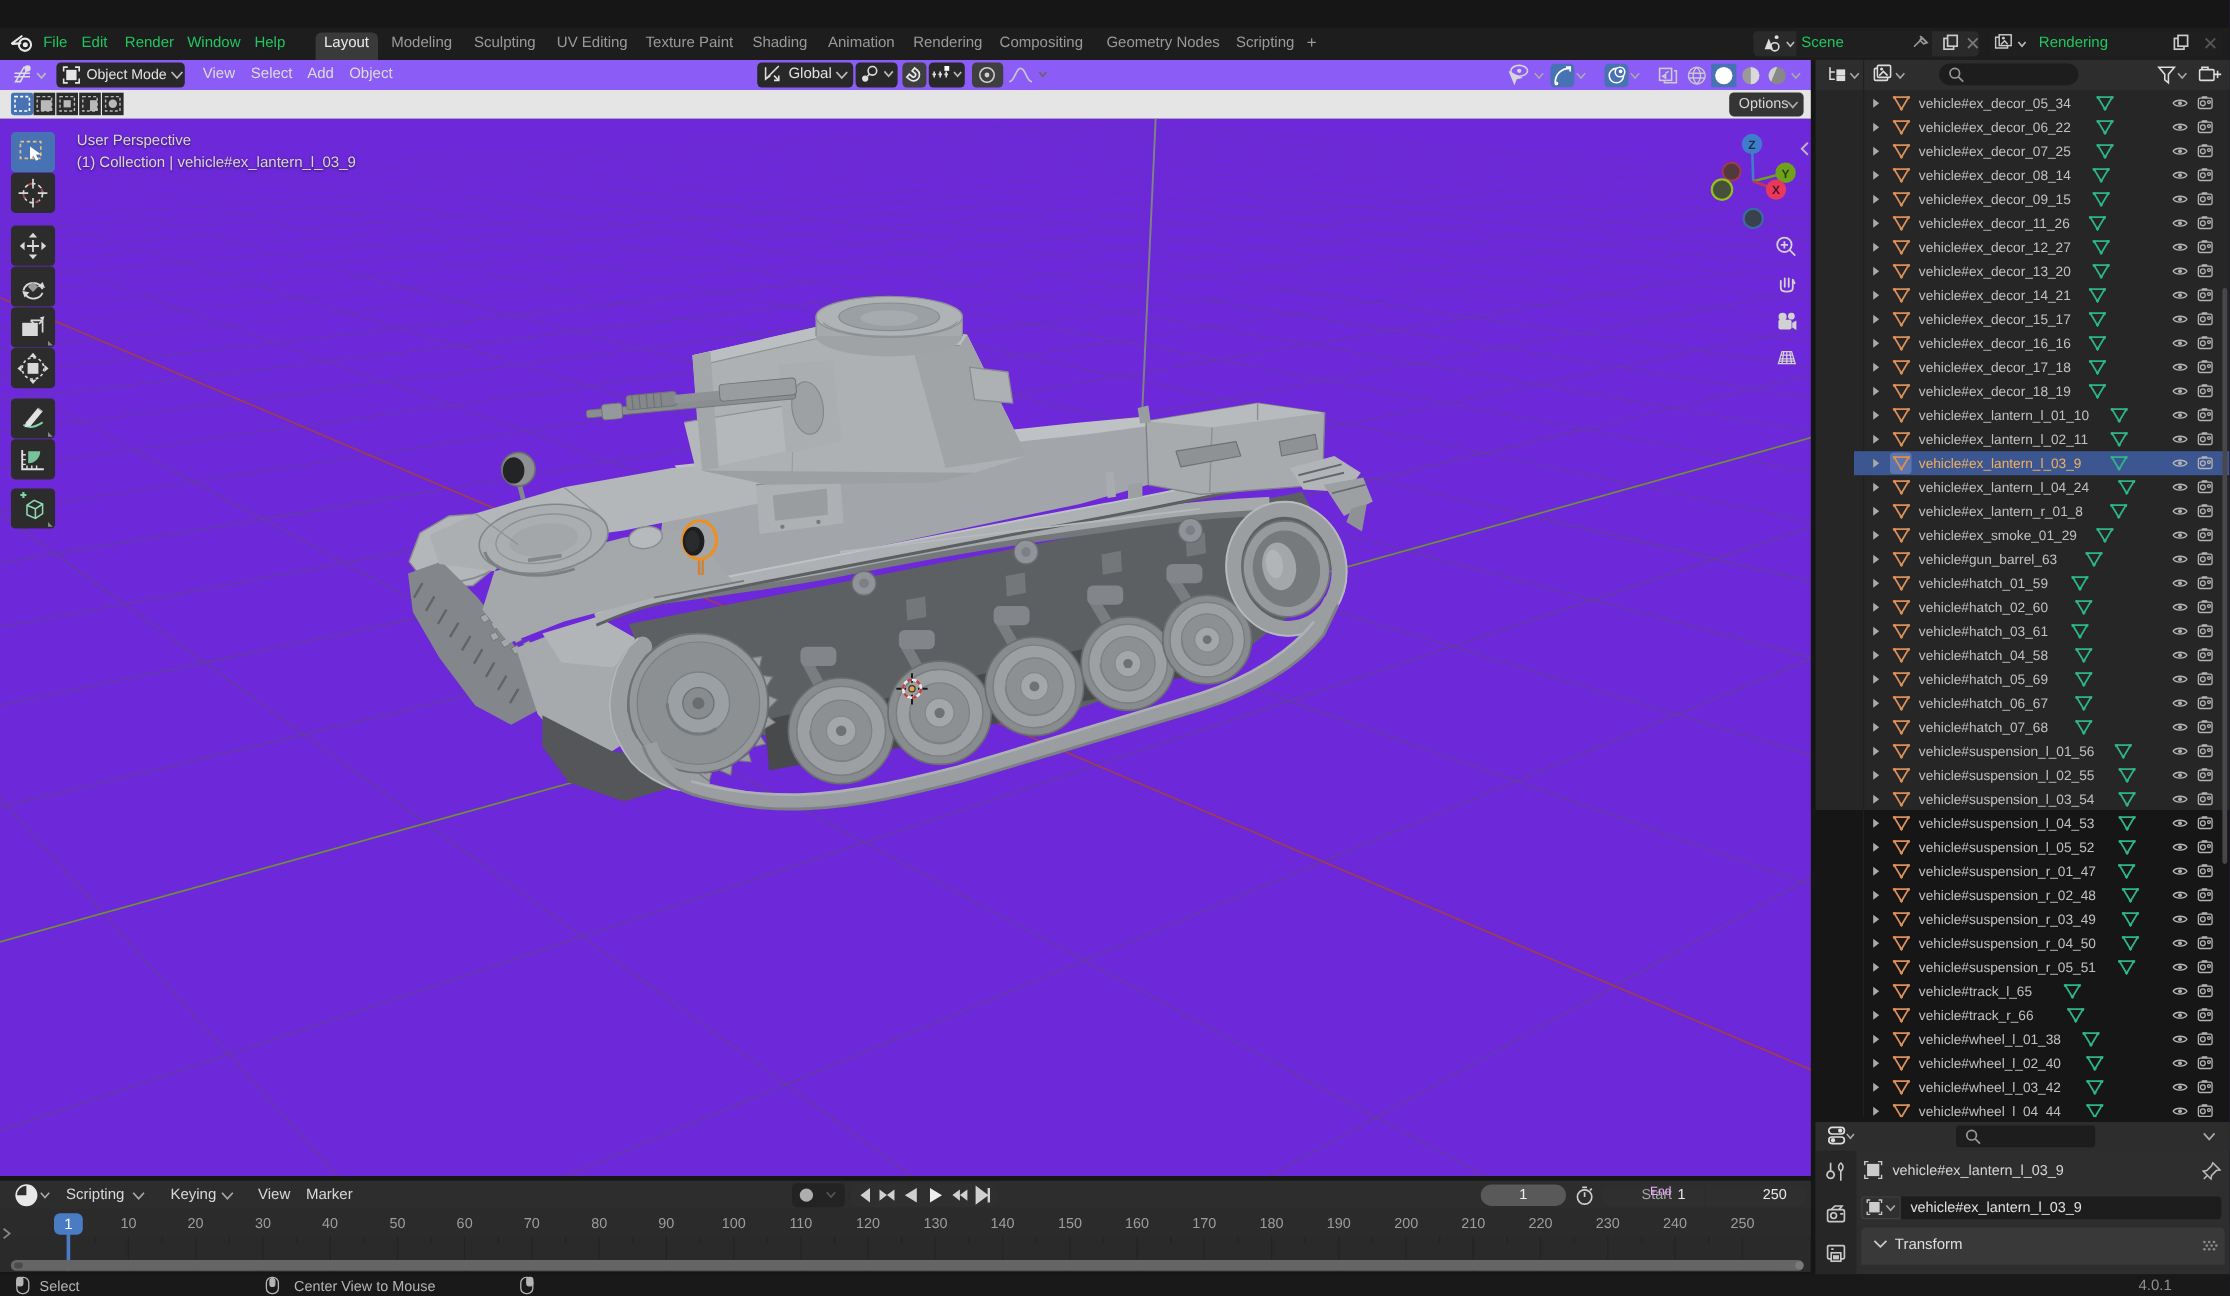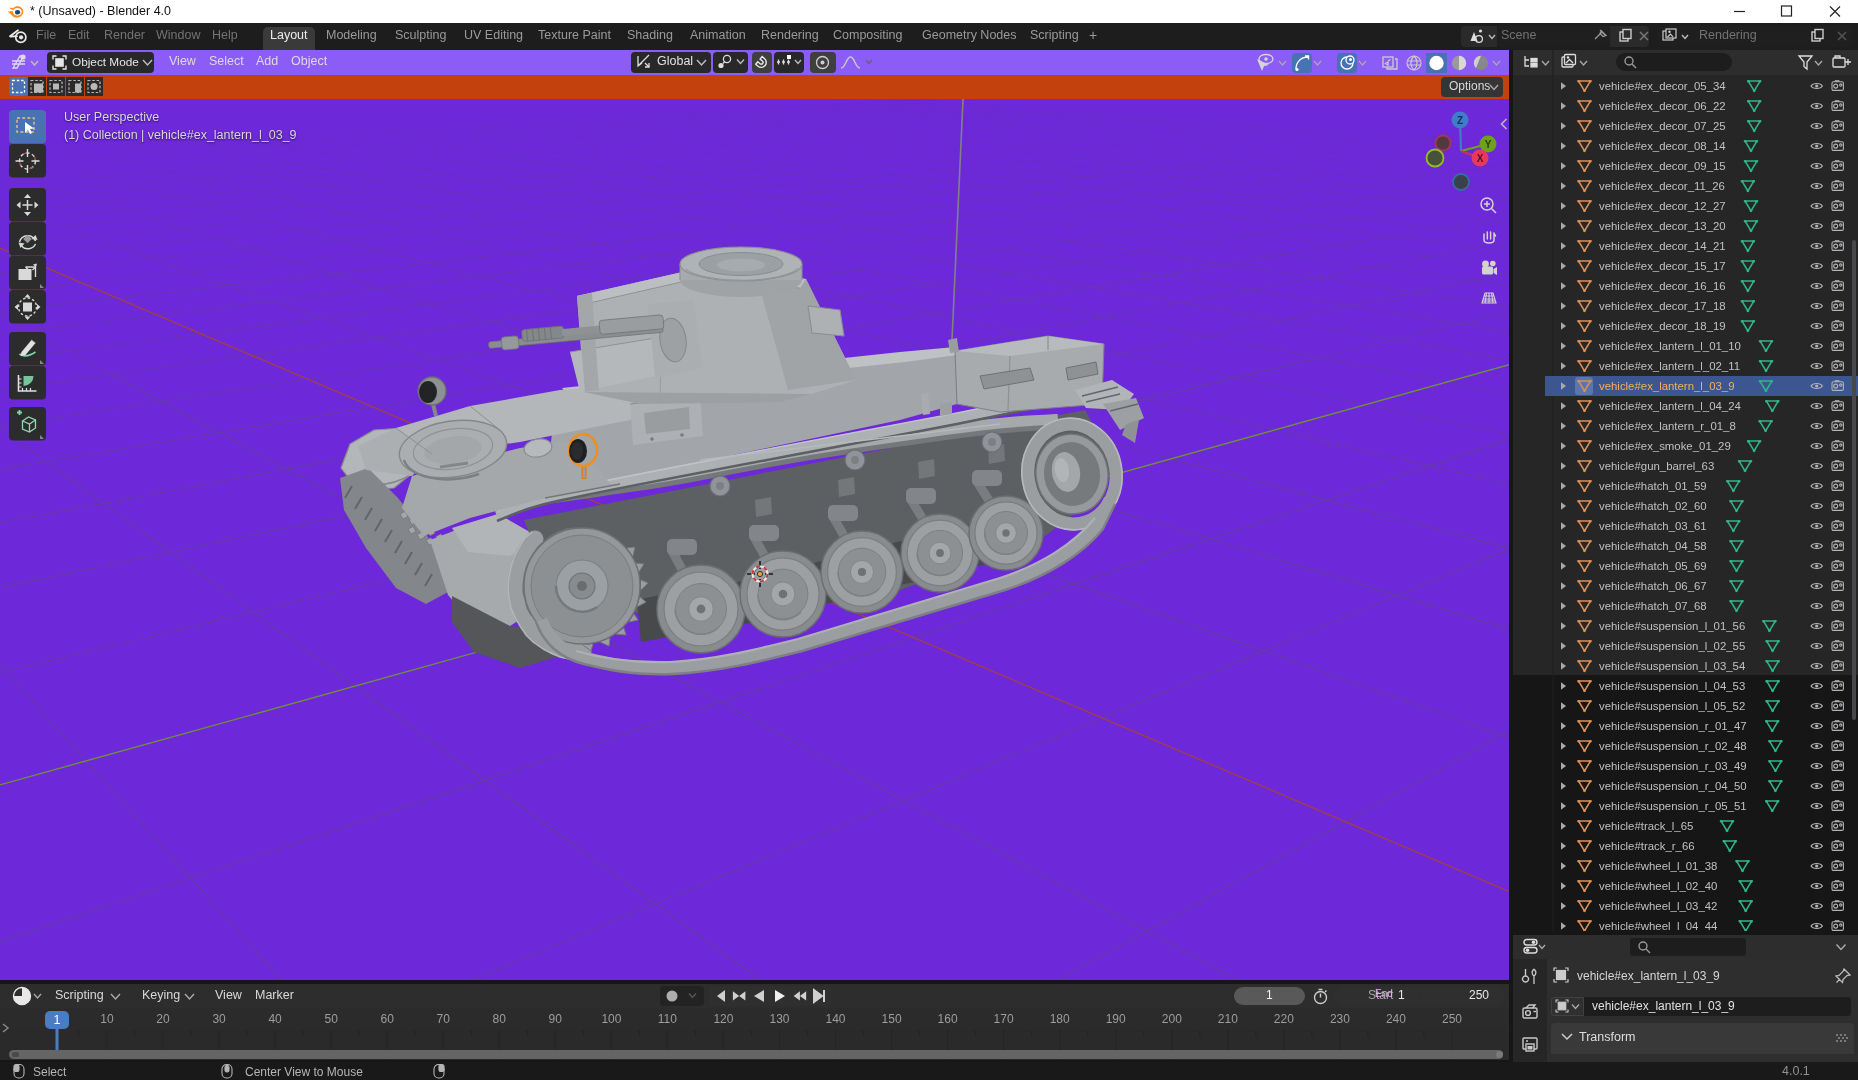--- a/index.html
+++ b/index.html
@@ -1,36 +1,23 @@
 <!DOCTYPE html>
 <html><head><meta charset="utf-8"><style>
 *{margin:0;padding:0;box-sizing:border-box}
 html,body{width:1858px;height:1080px;overflow:hidden;background:#161617;font-family:"Liberation Sans",sans-serif;-webkit-font-smoothing:antialiased}
 #root{position:absolute;inset:0;width:1858px;height:1080px}
 .abs{position:absolute}
-.txt{color:#737373;font-size:12.5px;white-space:nowrap}
+.txt{color:#22c55e;font-size:12.5px;white-space:nowrap}
 .dim{color:#9a9a9a}
 svg{display:block}
 </style></head>
 <body>
 <div id="root">
 
-<div class="abs" style="left:0;top:0;width:1858px;height:23px;background:#ffffff">
-  <svg class="abs" style="left:7px;top:3px" width="17" height="17" viewBox="0 0 17 17">
-    <path d="M10.5 3.2 C14 3.2 16.3 5.8 16.3 8.6 C16.3 12.2 13.3 14.8 9.8 14.8 C7.2 14.8 5.2 13.5 4.2 11.6 L0.7 8.6 L7.5 8.0 L1.8 4.8 L6.5 4.9 C7.5 3.8 9 3.2 10.5 3.2 Z" fill="#ff8d1c"></path>
-    <ellipse cx="10.3" cy="8.8" rx="4.4" ry="3.9" fill="#fff"></ellipse>
-    <ellipse cx="10.6" cy="9.3" rx="2.6" ry="2.3" fill="#1f4a6d"></ellipse>
-  </svg>
-  <span class="abs" style="left:30px;top:3.5px;font-size:12.5px;color:#111">* (Unsaved) - Blender 4.0</span>
-  <svg class="abs" style="left:1728px;top:0" width="120" height="23" viewBox="0 0 120 23">
-    <path d="M6 11.5 H17" stroke="#222" stroke-width="1.2"></path>
-    <rect x="53.5" y="6" width="10" height="10" fill="none" stroke="#222" stroke-width="1.2"></rect>
-    <path d="M102 6.5 L112 16.5 M112 6.5 L102 16.5" stroke="#222" stroke-width="1.2"></path>
-  </svg>
-</div>
 
 <div class="abs" style="left:0;top:23px;width:1858px;height:27px;background:#1d1d1d">
   <svg class="abs" style="left:9px;top:6px" width="19" height="16" viewBox="0 0 19 16">
     <circle cx="11.8" cy="8.3" r="5.1" fill="none" stroke="#e8e8e8" stroke-width="1.7"></circle>
     <circle cx="12.1" cy="8.3" r="2.1" fill="#e8e8e8"></circle>
     <path d="M1 7.2 L9 1.2 M1.5 7.6 L8 7.2" stroke="#e8e8e8" stroke-width="1.8" stroke-linecap="round"></path>
   </svg>
   <span class="abs txt" style="left:36px;top:5px">File</span>
   <span class="abs txt" style="left:68px;top:5px">Edit</span>
   <span class="abs txt" style="left:104px;top:5px">Render</span>
@@ -171,21 +158,21 @@
     <g>
       <circle cx="205" cy="10" r="7.2" fill="#9a9a9a"></circle>
       <path d="M205 2.8 a7.2 7.2 0 0 1 0 14.4 Z" fill="#d9d9d9"></path>
       <circle cx="227" cy="10" r="7.2" fill="#888"></circle>
       <path d="M227 2.8 a7.2 7.2 0 0 0 -5 12.3 Z" fill="#cfcfcf"></path>
       <path d="M239 8 l3.5 4 l3.5-4" stroke="#aaa" fill="none" stroke-width="1.3"></path>
     </g>
   </svg>
 </div>
 
-<div class="abs" style="left:0;top:75px;width:1509px;height:24px;background:#c2410c">
+<div class="abs" style="left:0;top:75px;width:1509px;height:24px;background:#e5e5e5">
   <svg class="abs" style="left:9px;top:2px" width="95" height="20" viewBox="0 0 95 20">
     <rect x="0" y="0" width="19" height="19" rx="3" fill="#4772b3"></rect>
     <rect x="3.5" y="3.5" width="12" height="12" fill="none" stroke="#fff" stroke-width="1.3" stroke-dasharray="2.5 1.8"></rect>
     <g fill="#2b2b2b">
           <rect x="19" y="0" width="18" height="19"></rect>
           <rect x="38" y="0" width="18" height="19"></rect>
           <rect x="57" y="0" width="18" height="19"></rect>
           <rect x="76" y="0" width="18" height="19"></rect>
         </g>
     <g fill="none" stroke="#b9b9b9" stroke-width="1.2">

